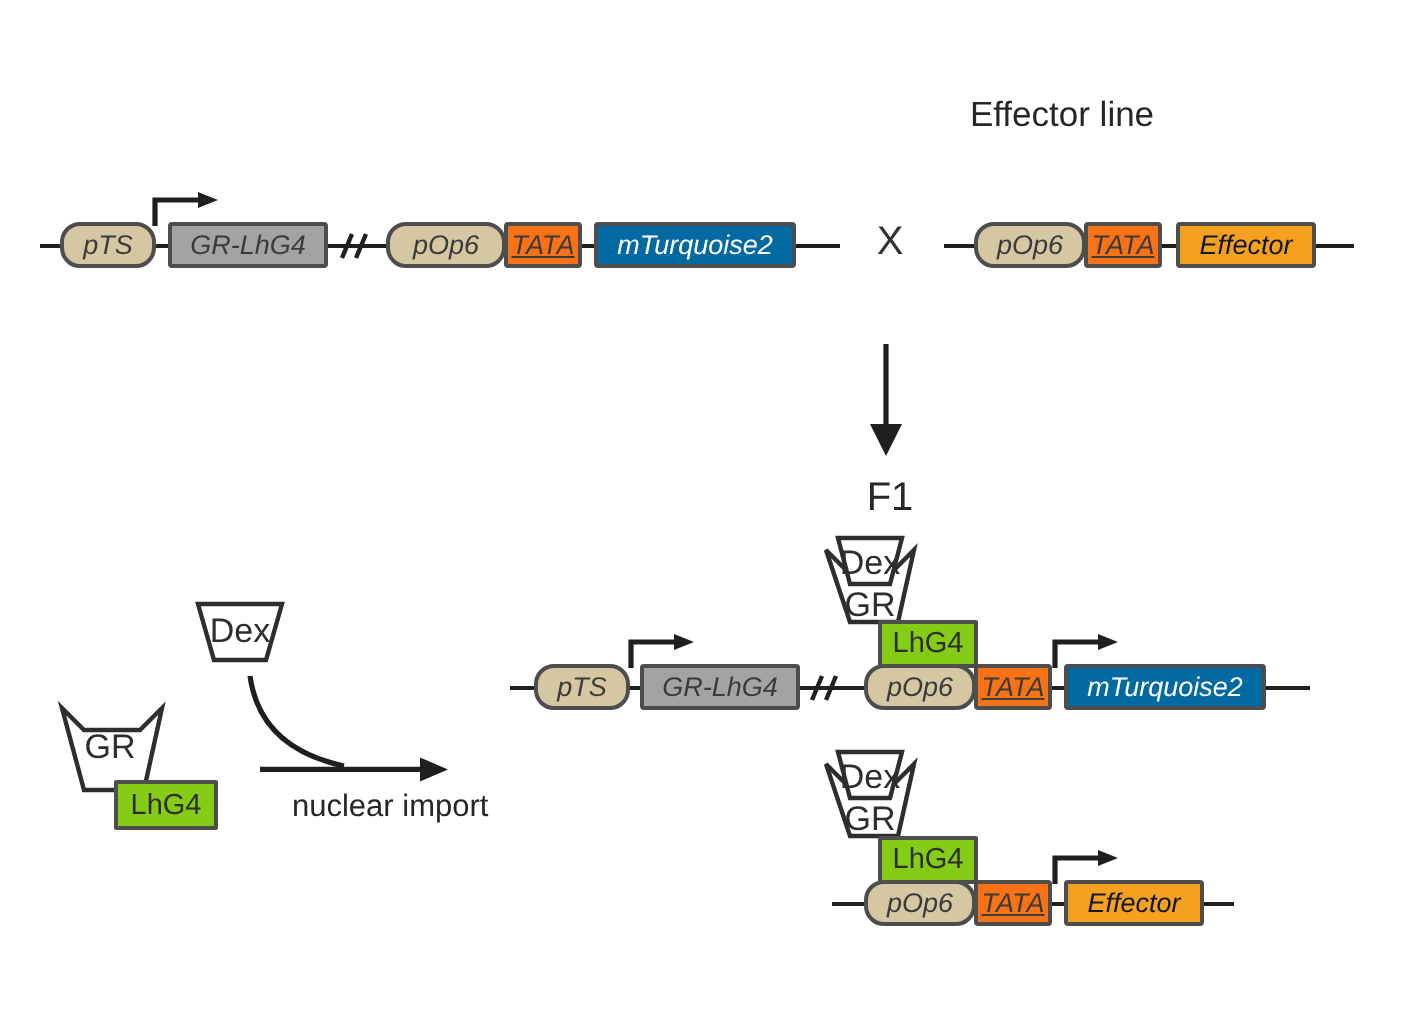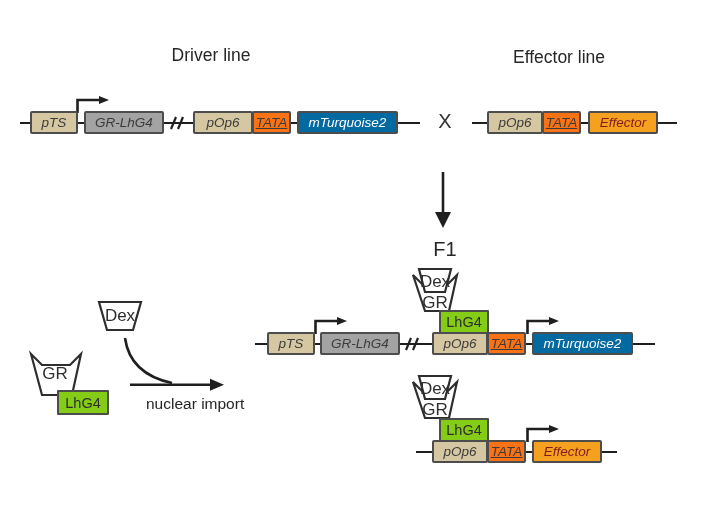--- a/index.html
+++ b/index.html
@@ -8,47 +8,46 @@
     font-family:"Liberation Sans", sans-serif; overflow:hidden;
   }
   .title { position:absolute; font-size:17.5px; color:#262626; text-align:center; }
   .hline { position:absolute; height:2.4px; background:#1f1f1f; }
   .gbox {
     position:absolute; height:23px; box-sizing:border-box;
     border:2.2px solid #4d4d4d; border-radius:2px;
     display:flex; align-items:center; justify-content:center;
     font-style:italic; font-size:13.5px; color:#3b3b3b; white-space:nowrap;
   }
-  .tan    { background:#d5c7a1; }
+  .tan    { background:#d5c7a1;border-radius:10px; }
   .gray1  { background:#a3a3a3; }
   .gray2  { background:#f97316;text-decoration:underline; }
   .teal   { background:#0369a1; color:#ffffff; }
-  .orange { background:#f5a01f; color:#7f1d1d;font-style:italic; }
+  .orange { background:#f5a01f; color:#0f172a;font-style:italic; }
   .wbox {
     position:absolute; box-sizing:border-box; background:#84cc16;
     border:2.2px solid #4d4d4d; border-radius:1px;
     display:flex; align-items:center; justify-content:center;
     font-size:14.5px; color:#2e2e2e;
   }
   .shape-lbl { position:absolute; text-align:center; font-size:17px; color:#2e2e2e; }
   .cross { position:absolute; font-size:20px; color:#333333; }
   .f1 { position:absolute; font-size:20px; color:#262626; text-align:center; }
   .nuc { position:absolute; font-size:15.5px; color:#262626; }
   svg { position:absolute; overflow:visible; }
   .stroke { stroke:#2e2e2e; stroke-width:2.2; fill:#ffffff; }
   .arrowline { stroke:#1f1f1f; stroke-width:2.6; fill:none; }
   .arrowhead { fill:#1f1f1f; stroke:none; }
 </style>
 </head>
 <body>
 
 <div class="stage">
 
-  <div class="title" style="left:156px; top:45px; width:110px;">Driver line</div>
-  <div class="title" style="left:500px; top:47px; width:118px;">Effector line</div>
+  <div class="title" style="left:472px; top:47px; width:118px;">Effector line</div>
 
   <div>
     <div class="hline" style="left:20px; top:122px; width:400px;"></div>
     <svg style="left:76px; top:96px;" width="34" height="17" viewBox="0 0 34 17">
       <polyline class="arrowline" points="1.5,17 1.5,4 23,4"></polyline>
       <polygon class="arrowhead" points="23,0 23,8 33,4"></polygon>
     </svg>
     <div class="gbox tan" style="left:30px;  top:111px; width:48px;">pTS</div>
     <div class="gbox gray1" style="left:84px;  top:111px; width:80px;">GR-LhG4</div>
     <svg style="left:168px; top:115px;" width="18" height="16" viewBox="0 0 18 16">

